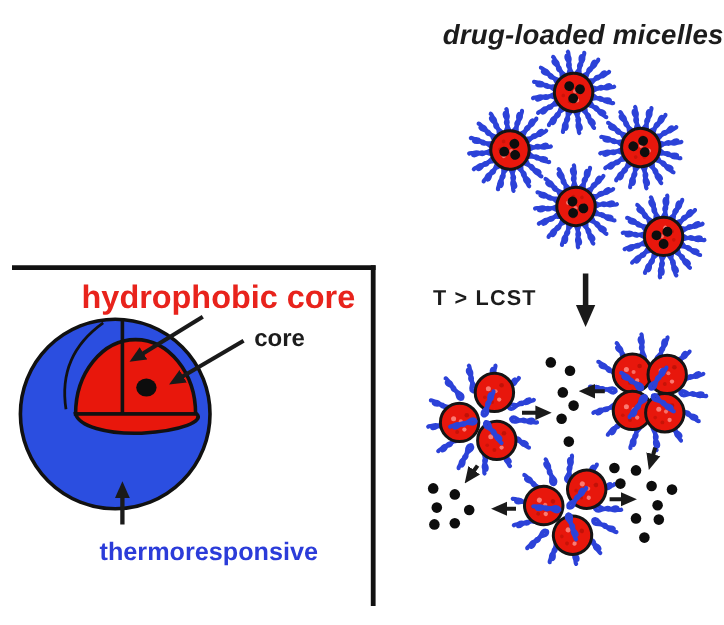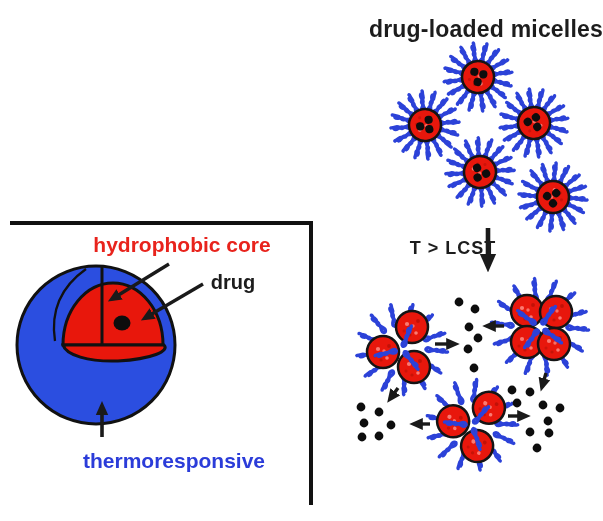--- a/index.html
+++ b/index.html
@@ -1,23 +1,23 @@
 <!DOCTYPE html>
 <html><head>
 <meta charset="utf-8">
 <style>
   html,body{margin:0;padding:0;background:#ffffff;}
   #stage{position:relative;width:603px;height:521px;background:#ffffff;overflow:hidden;
          font-family:"Liberation Sans",sans-serif;}
   #figure-svg{position:absolute;left:0;top:0;}
   .label{position:absolute;transform:translateX(-50%);white-space:nowrap;
          font-weight:bold;color:#1c1c1c;}
-  #figure-title{left:486px;top:16px;font-size:23px;letter-spacing:0.2px;}
-  #transition-label{left:453px;top:238px;font-size:18px;letter-spacing:1px;text-align:right;}
-  #core-label{left:182px;top:233px;font-size:21px;color:#e8231c;}
+  #figure-title{left:486px;top:16px;font-size:23px;letter-spacing:0.2px;font-style:italic;}
+  #transition-label{left:404px;top:238px;font-size:18px;letter-spacing:1px;text-align:right;}
+  #core-label{left:182px;top:233px;font-size:27px;color:#e8231c;}
   #drug-label{left:233px;top:271px;font-size:20px;}
   #corona-label{left:146px;top:446px;font-size:21px;line-height:29px;
                 color:#2b3cd9;text-align:center;margin-left:28px;}
 </style>
 </head>
 <body>
 
 <div id="stage">
 
 <svg id="figure-svg" width="603" height="521" viewBox="0 0 603 521" xmlns="http://www.w3.org/2000/svg">
@@ -191,18 +191,18 @@
     <line x1="398" y1="388" x2="390" y2="399" marker-end="url(#ah)"></line>
     <line x1="546" y1="373" x2="542" y2="387" marker-end="url(#ah)"></line>
     <line x1="430" y1="424" x2="414" y2="424" marker-end="url(#ah)"></line>
     <line x1="508" y1="416" x2="526" y2="416" marker-end="url(#ah)"></line>
   </g>
 </svg>
 
 <div class="label" id="figure-title">drug-loaded micelles</div>
 <div class="label" id="transition-label">T &gt; LCST</div>
 <div class="label" id="core-label">hydrophobic core</div>
-<div class="label" id="drug-label">drug</div>
+<div class="label" id="drug-label">core</div>
 <div class="label" id="corona-label">
   <div>thermoresponsive</div>
 </div>
 
 </div>
 
 </body></html>

